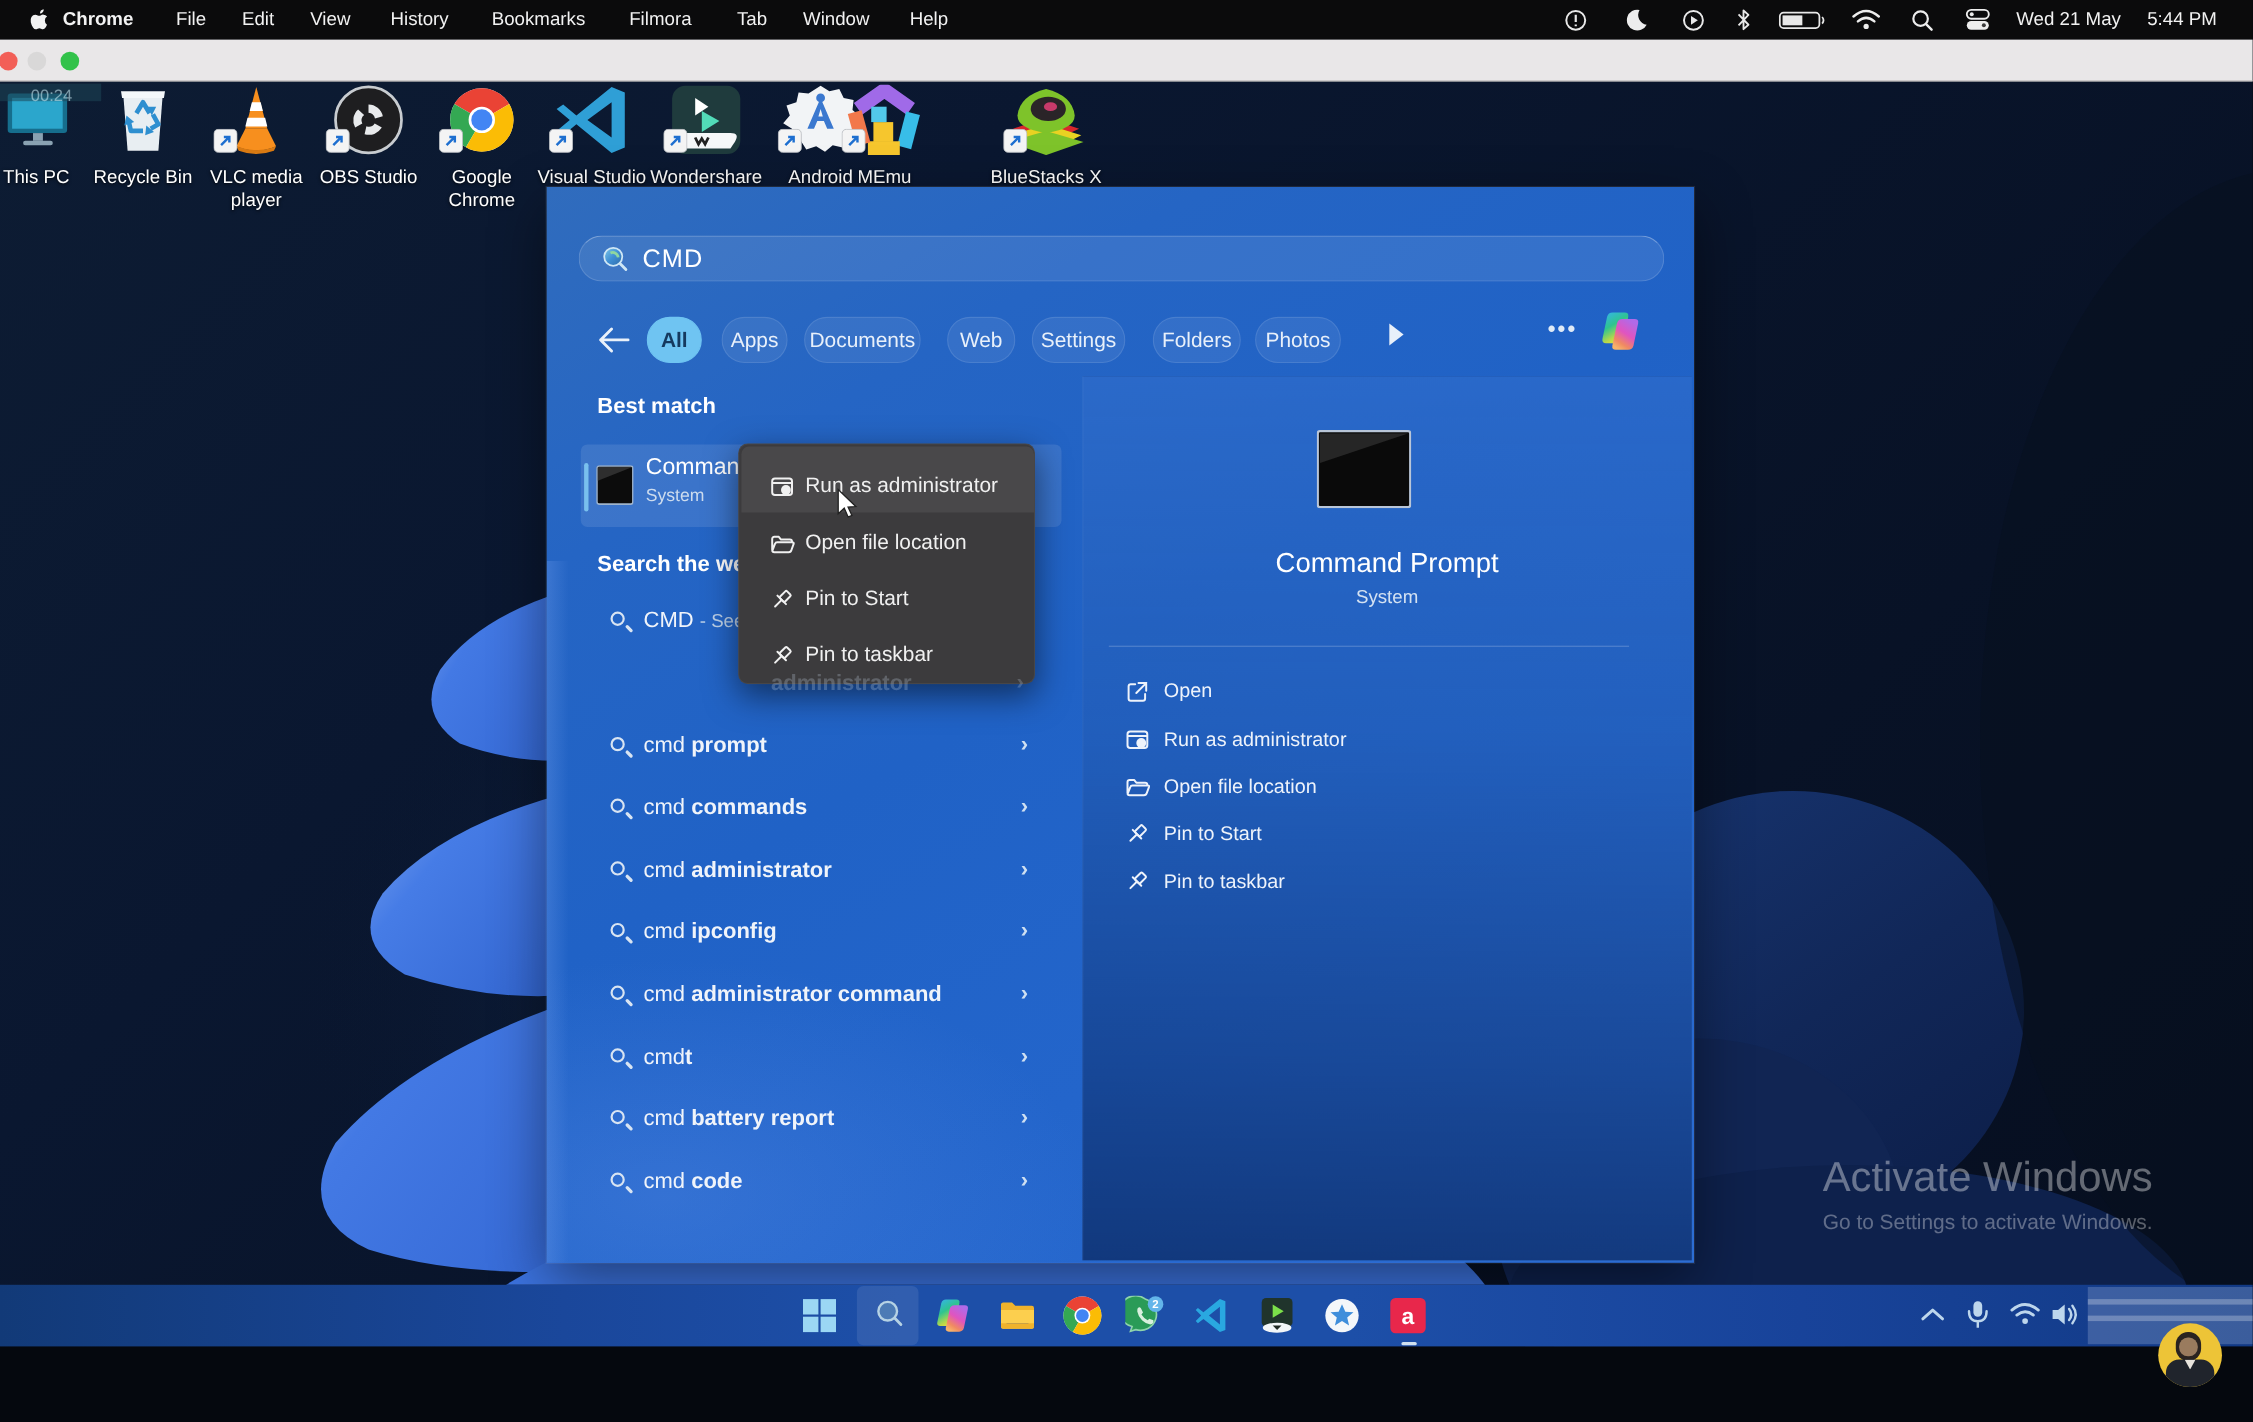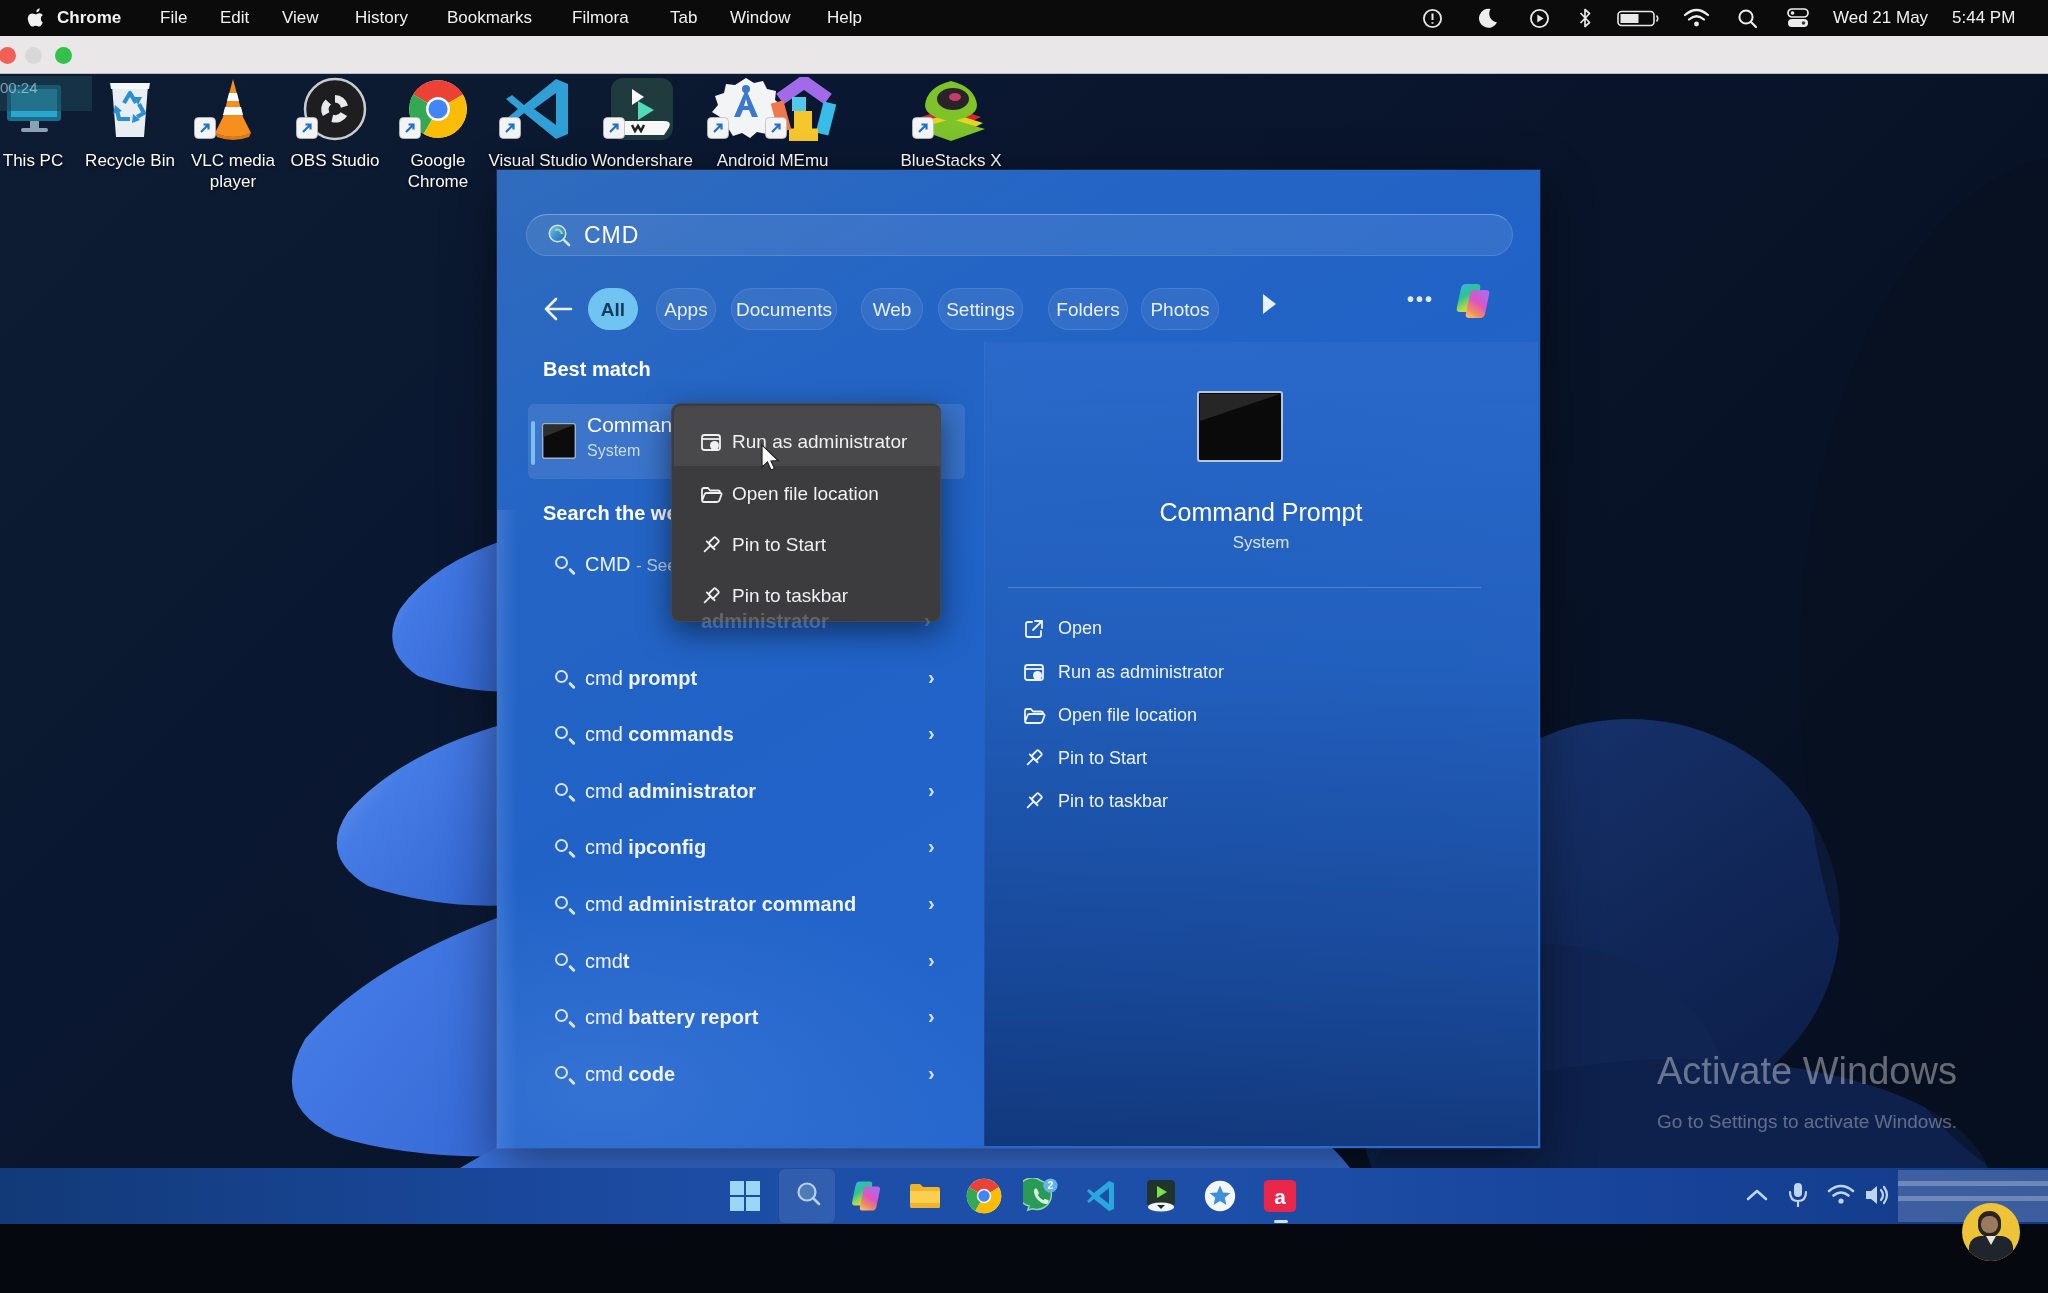--- a/index.html
+++ b/index.html
@@ -65,21 +65,21 @@
   
   #taskbar { left:0; top:1168px; width:2048px; height:56px; z-index:30;
       background:linear-gradient(90deg,#123a78 0%,#1a479b 25%,#1d4fa8 40%,#1d4fa8 60%,#18439a 80%,#123a85 100%); }
   .tbi { position:absolute; top:10px; width:36px; height:36px; }
 
   #blackstrip { left:0; top:1224px; width:2048px; height:69px; background:#05080e; z-index:29; }
 
   
   #actw { left:1657px; top:1050px; color:rgba(255,255,255,0.38); z-index:5; }
   #actw .l1 { font-size:38px; }
-  #actw .l2 { font-size:19px; margin-top:18px; color:rgba(255,255,255,0.34); }
+  #actw .l2 { font-size:19px; margin-top:8px; color:rgba(255,255,255,0.34); }
 </style>
 </head>
 <body>
 
 <div class="abs" id="desktop"></div>
 <svg class="abs" style="left:0;top:74px;z-index:1" width="2048" height="1150" viewBox="0 0 2048 1150">
   <defs>
     <radialGradient id="glow" cx="50%" cy="50%" r="50%">
       <stop offset="0%" stop-color="#17355f"></stop>
         <stop offset="100%" stop-color="#0a1730" stop-opacity="0"></stop>
@@ -115,21 +115,21 @@
     <ellipse cx="1680" cy="1110" rx="310" ry="125" fill="#0e214c"></ellipse>
     <ellipse cx="2080" cy="600" rx="280" ry="520" fill="#07101f" opacity="0.55"></ellipse>
   </g>
 </svg>
 
 <div class="abs" id="actw">
   <div class="l1">Activate Windows</div>
   <div class="l2">Go to Settings to activate Windows.</div>
 </div>
 
-<div class="abs" style="left:0;top:76px;width:92px;height:35px;background:rgba(30,70,85,0.55);color:rgba(210,240,250,0.55);font-size:15px;z-index:3;line-height:24px">00:24</div>
+<div class="abs" style="left:0;top:76px;width:92px;height:16px;background:rgba(30,70,85,0.55);color:rgba(210,240,250,0.55);font-size:15px;z-index:3;padding-left:28px;line-height:24px">00:24</div>
 <div class="dicon" style="left:-22px">
   <svg width="96" height="64" viewBox="0 0 96 64">
     <rect x="22" y="8" width="54" height="36" rx="3" fill="#166e8d"></rect>
     <rect x="26" y="12" width="46" height="28" fill="#2ba6cc"></rect>
     <rect x="45" y="44" width="9" height="7" fill="#8aa2b2"></rect>
     <rect x="36" y="51" width="27" height="4" rx="2" fill="#8aa2b2"></rect>
   </svg>
   <div class="lbl">This PC</div>
 </div>
 <div class="dicon" style="left:75px">

